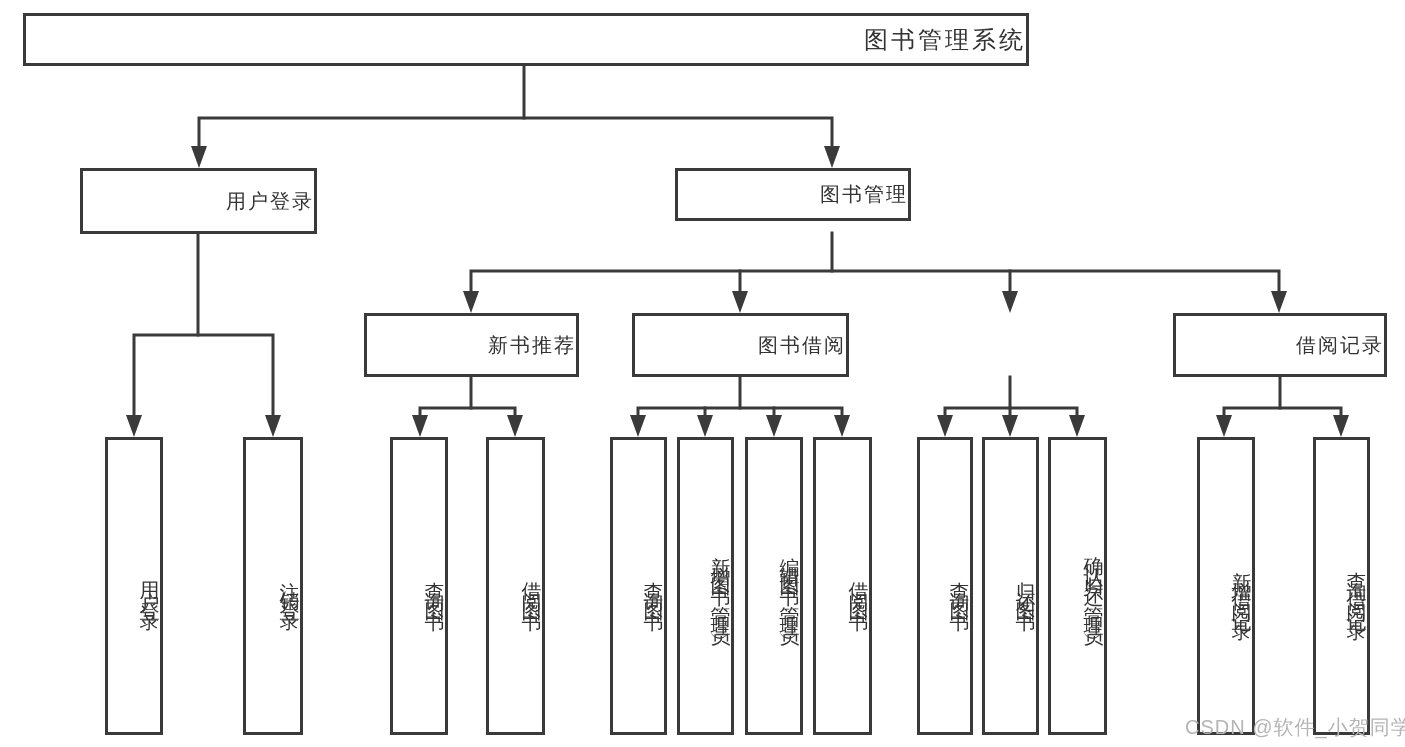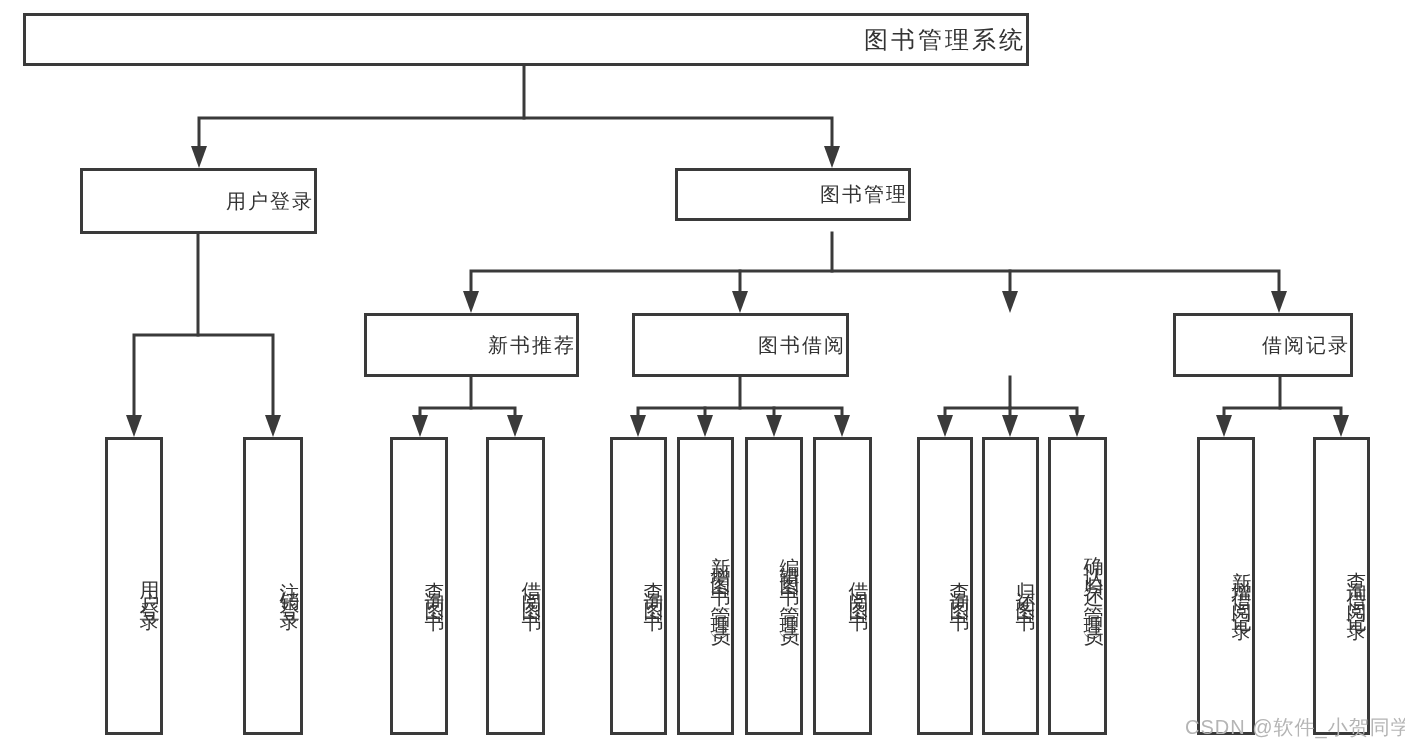--- a/index.html
+++ b/index.html
@@ -88,21 +88,21 @@
   <div class="box" style="left:675px;top:168px;width:236px;height:53px">
     <span class="hlabel">图书管理</span>
   </div>
 
   <div class="box" style="left:364px;top:313px;width:215px;height:64px">
     <span class="hlabel">新书推荐</span>
   </div>
   <div class="box" style="left:632px;top:313px;width:217px;height:64px">
     <span class="hlabel">图书借阅</span>
   </div>
-  <div class="box" style="left:1173px;top:313px;width:180px;height:64px">
+  <div class="box" style="left:1173px;top:313px;width:214px;height:64px">
     <span class="hlabel">借阅记录</span>
   </div>
 
   <div class="box leaf" style="left:105px;top:437px;width:58px;height:298px">
     <span>用户登录</span>
   </div>
   <div class="box leaf" style="left:243px;top:437px;width:60px;height:298px">
     <span>注销登录</span>
   </div>
   <div class="box leaf" style="left:390px;top:437px;width:58px;height:298px">

